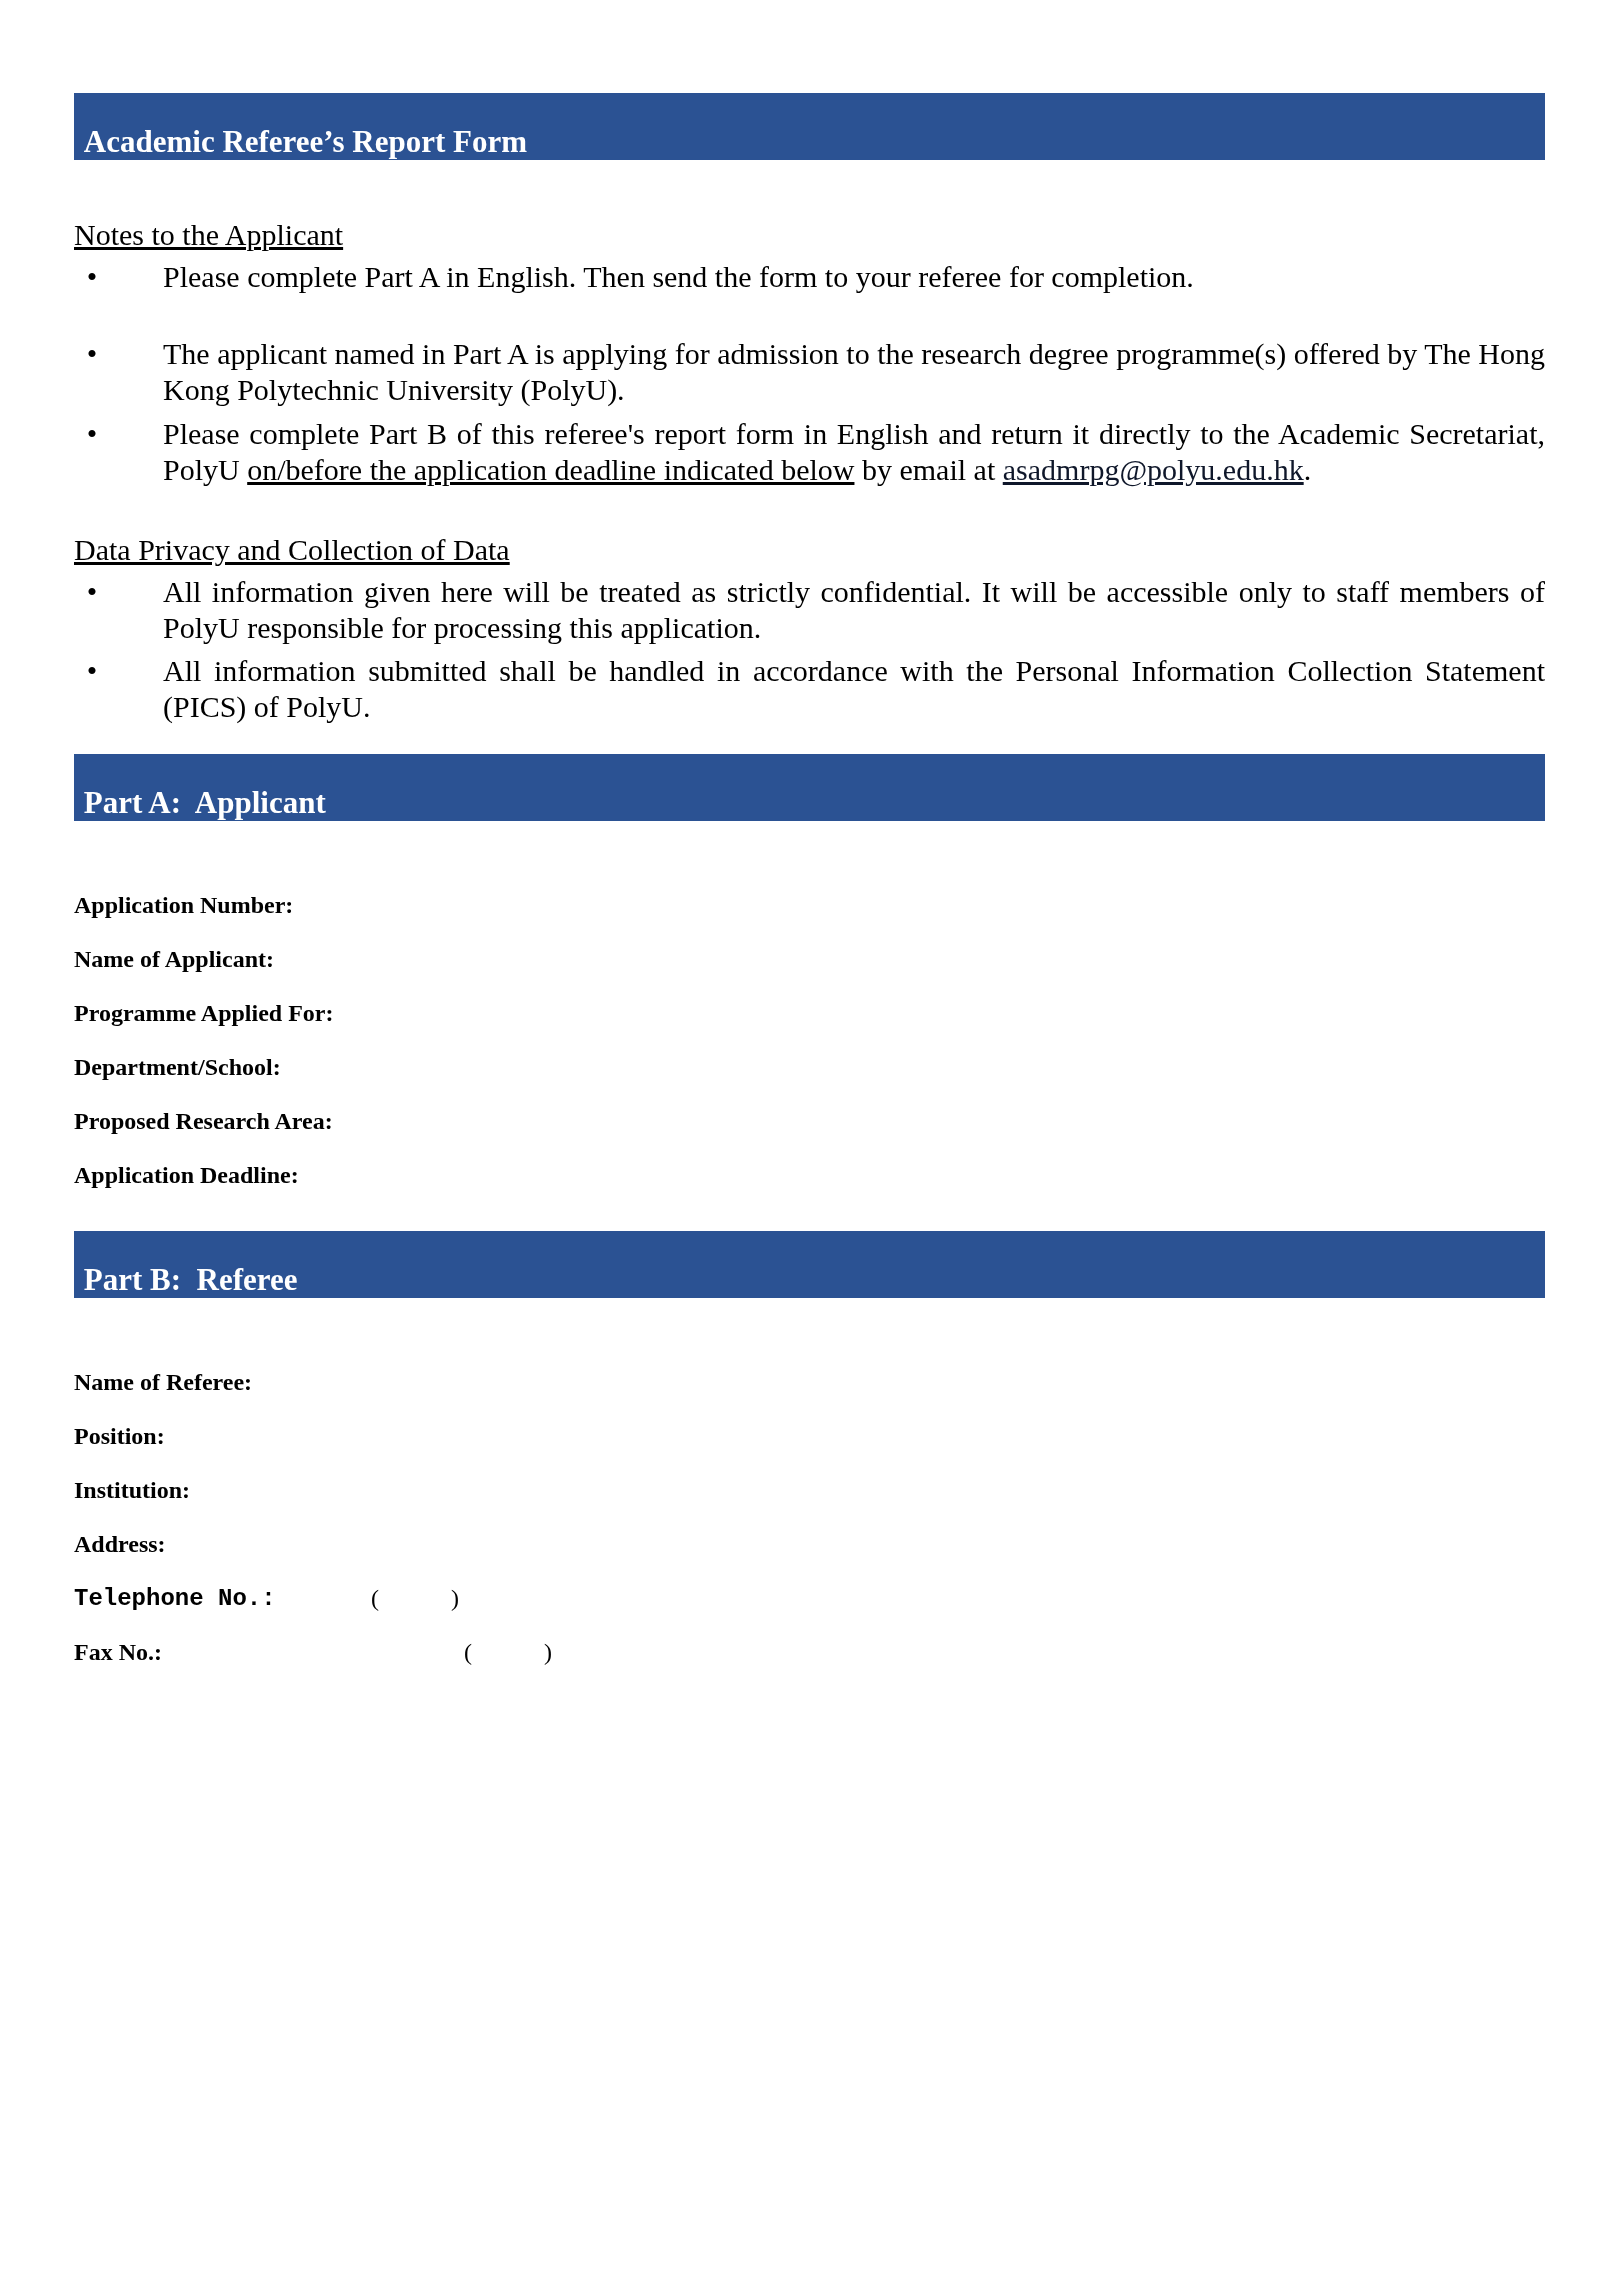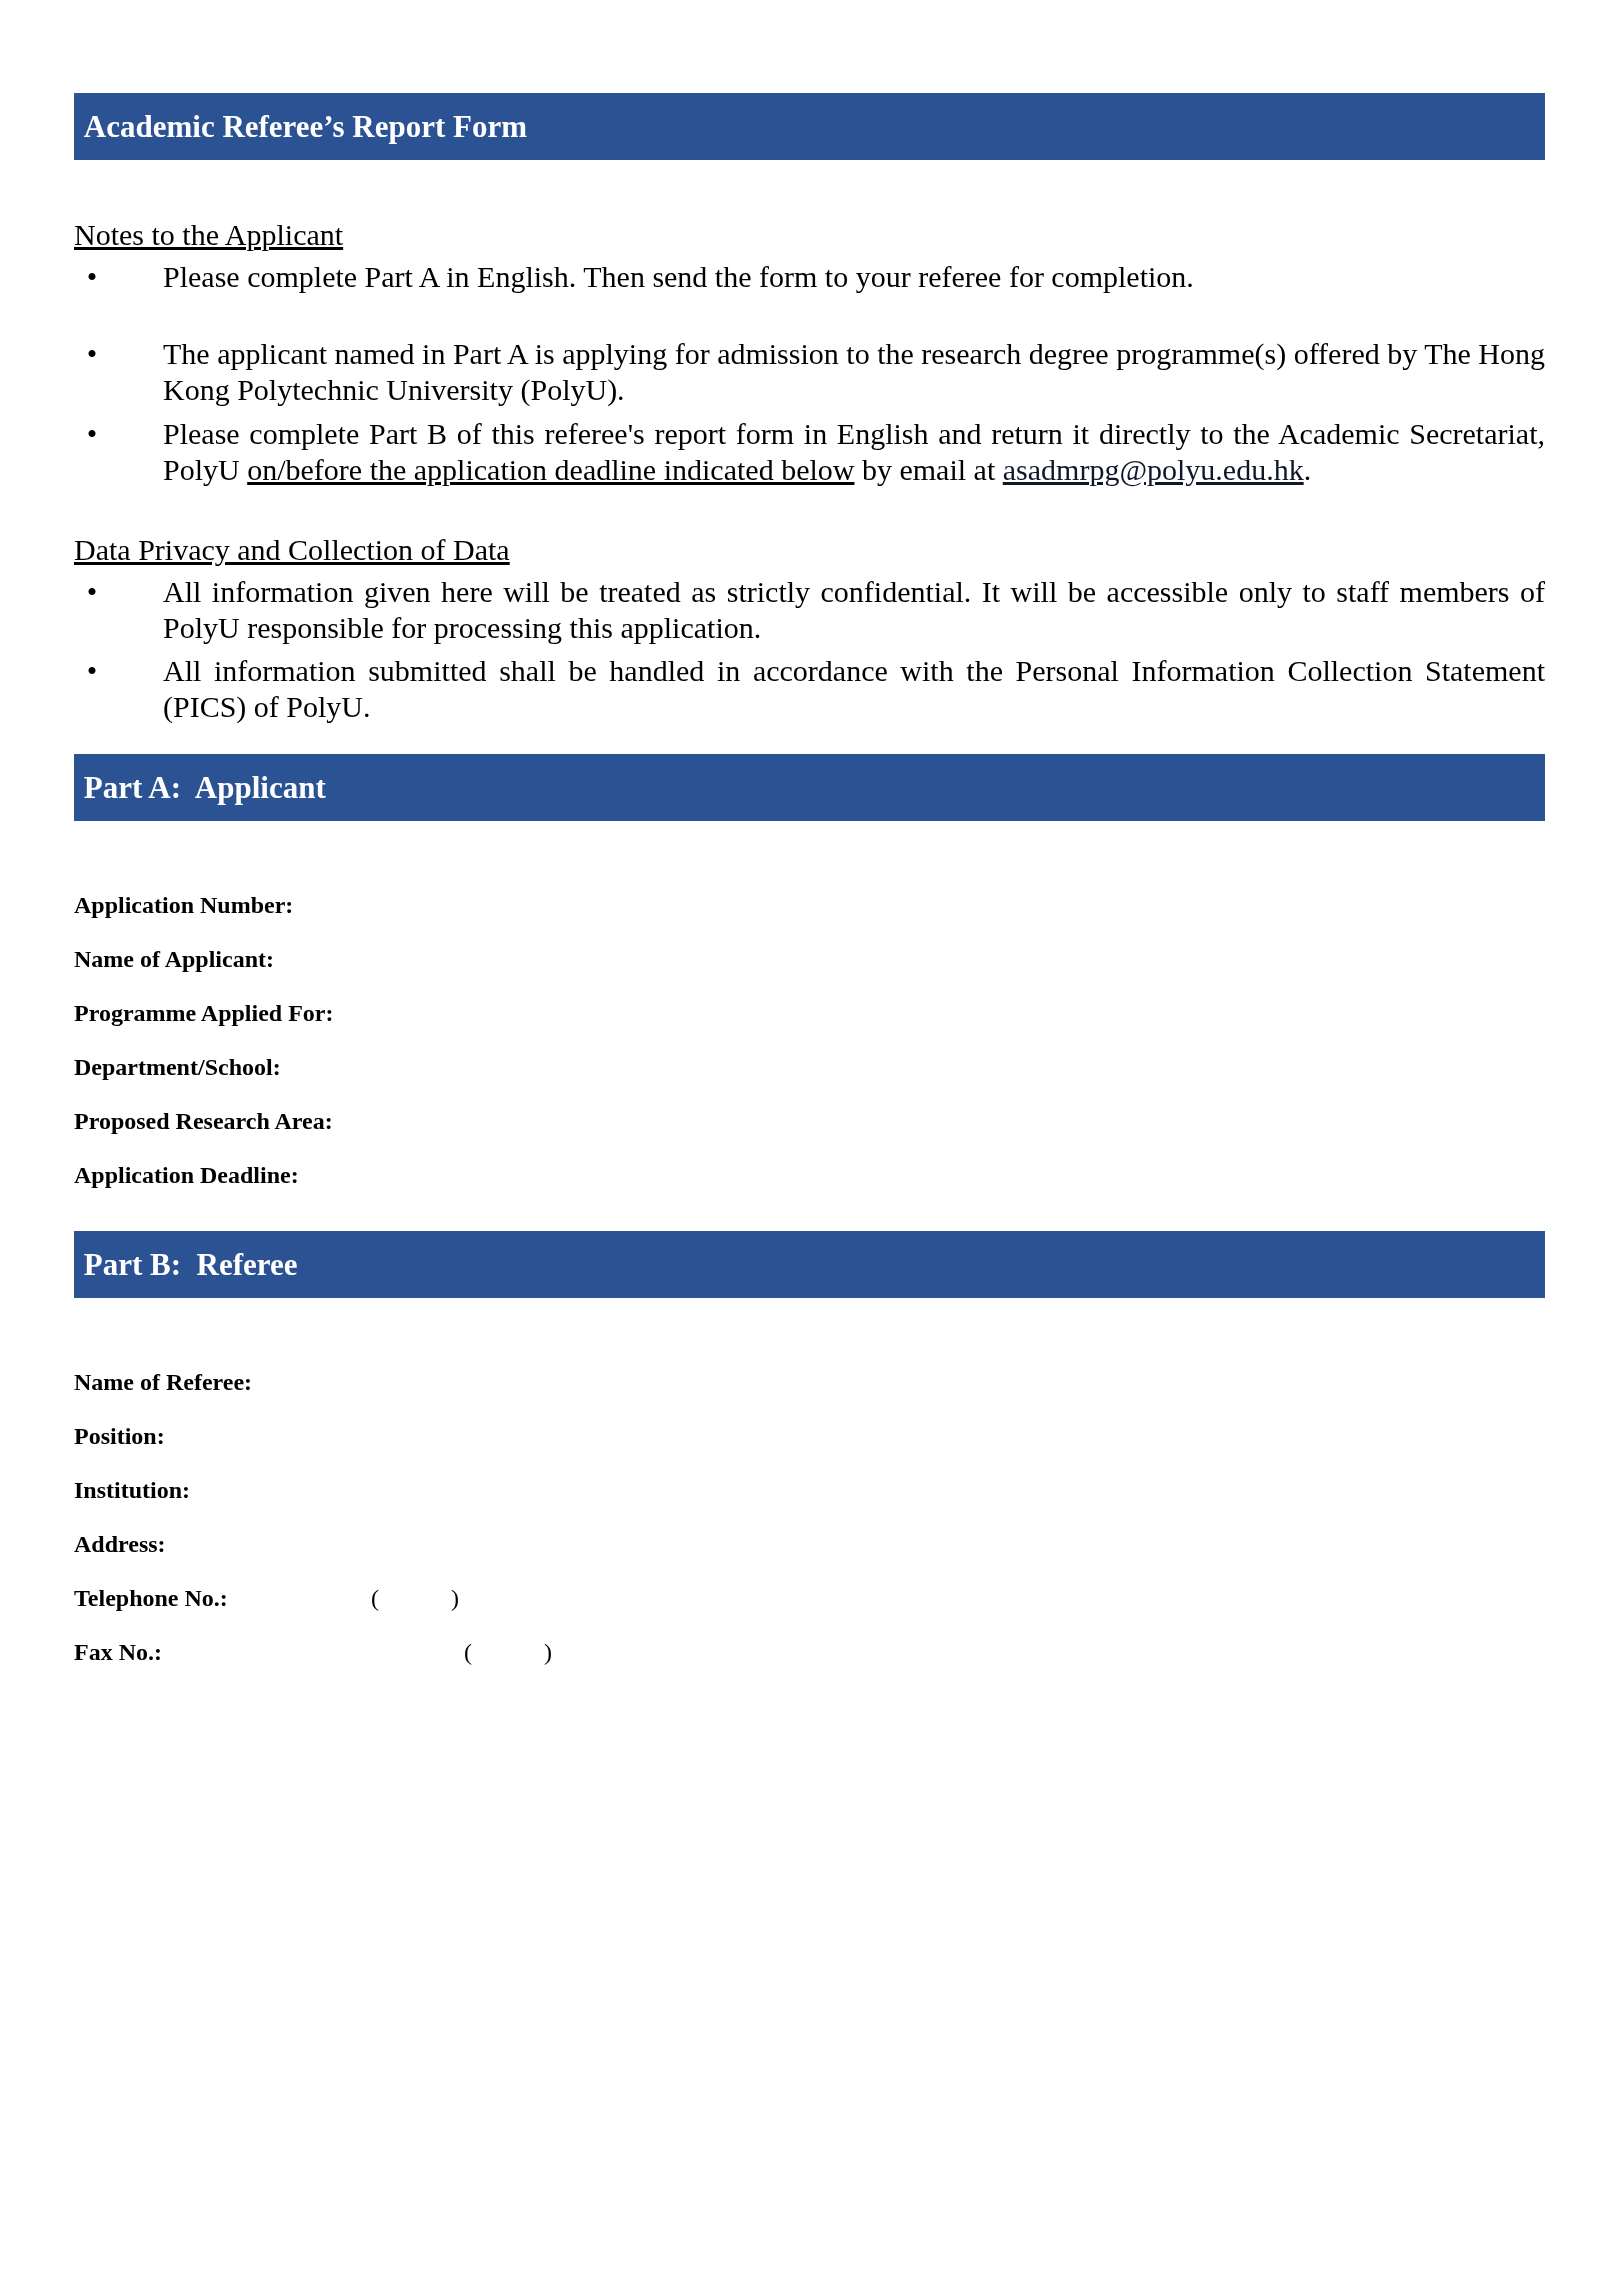--- a/index.html
+++ b/index.html
@@ -14,21 +14,21 @@
     height: 2293px;
     background: #ffffff;
     padding: 93px 75px 0 74px;
     overflow: hidden;
   }
   .bar {
     background: #2b5293;
     color: #ffffff;
     height: 67px;
     display: flex;
-    align-items: center;
+    align-items: flex-end;
     font-weight: bold;
     font-size: 31px;
     padding-left: 9.8px;
   }
   .bar .bar-text { white-space: pre; }
   .section { margin-top: 41px; }
   .section.first { margin-top: 57px; }
   .section.privacy { margin-top: 44px; }
   .section-heading {
     font-size: 30px;
@@ -57,21 +57,21 @@
   }
   .part-bar { margin-top: 29px; }
   .fields { margin-top: 57px; }
   .field-row {
     height: 54px;
     display: flex;
     align-items: center;
     font-size: 24px;
   }
   .field-label { font-weight: bold; }
-  .phone-label-tel { display: inline-block; width: 297px; }
+  .phone-label-tel { display: inline-block; width: 297px; font-family: Liberation Mono, monospace; }
   .phone-label-fax { display: inline-block; width: 390px; }
   .phone-value { white-space: pre; font-weight: normal; }
 </style>
 </head>
 <body>
 
 <div class="page">
 
   <div class="bar">
     <span class="bar-text">Academic Referee’s Report Form</span>

